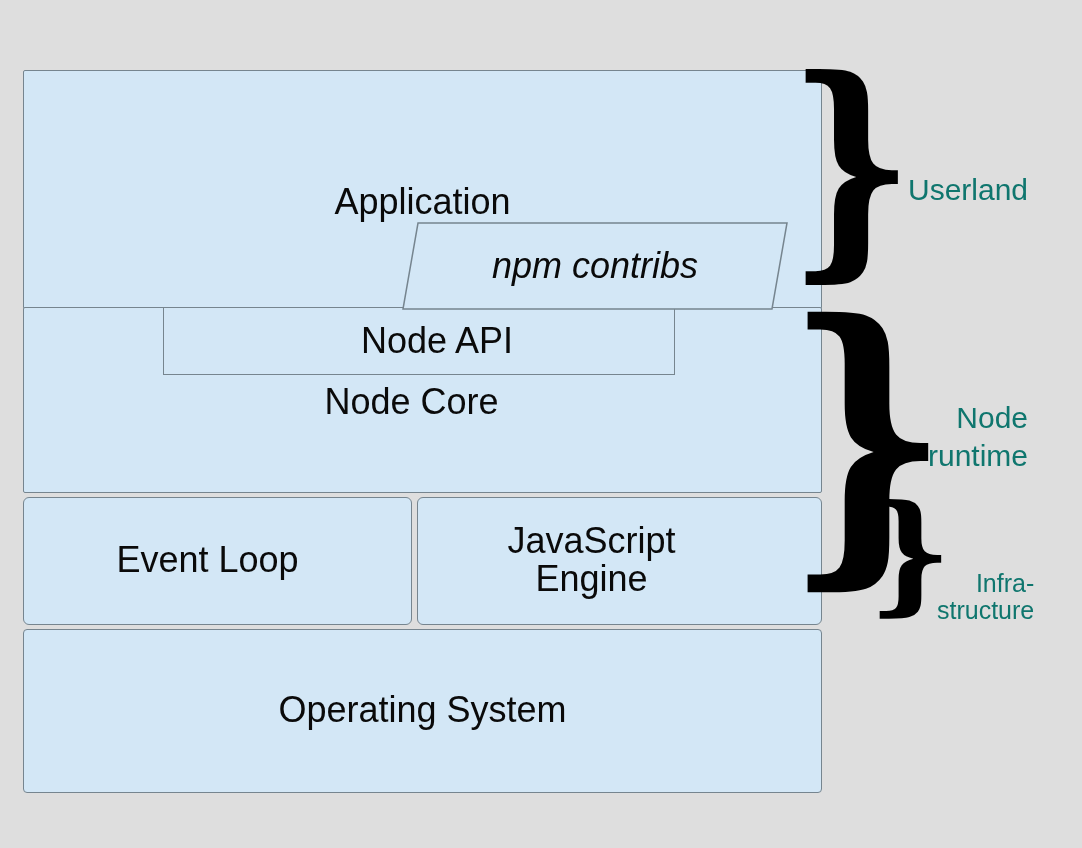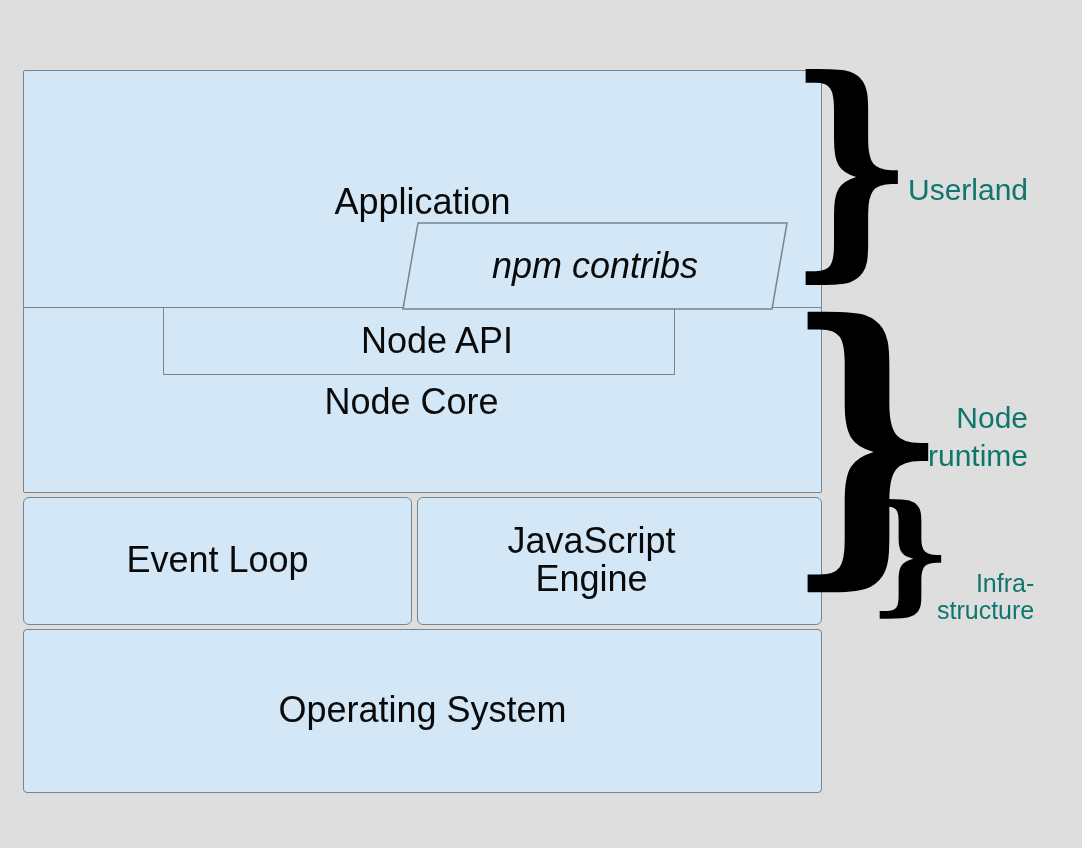--- a/index.html
+++ b/index.html
@@ -36,21 +36,21 @@
   #node-core-box  { left: 23px;  top: 307px; width: 799px; height: 186px; border-radius: 2px; }
   #node-api-box   { left: 163px; top: 307px; width: 512px; height: 68px; }
   #event-loop-box { left: 23px;  top: 497px; width: 389px; height: 128px; border-radius: 6px; }
   #js-engine-box  { left: 417px; top: 497px; width: 405px; height: 128px; border-radius: 6px; }
   #os-box         { left: 23px;  top: 629px; width: 799px; height: 164px; border-radius: 4px; }
 
   
   #application-label { left: 23px;  top: 172px; width: 799px; margin-top: 12px; }
   #node-api-label    { left: 163px; top: 323px; width: 548px; }
   #node-core-label   { left: 23px;  top: 384px; width: 777px; }
-  #event-loop-label  { left: 23px;  top: 542px; width: 389px; }
+  #event-loop-label  { left: 13px;  top: 542px; width: 389px; }
   #js-engine-label   { left: 417px; top: 522px; width: 349px; line-height: 38px; }
   #os-label          { left: 23px;  top: 692px; width: 799px; }
 
   
   #npm-svg { position: absolute; left: 400px; top: 220px; width: 392px; height: 92px; }
   #npm-label {
     left: 420px; top: 248px; width: 350px;
     font-style: italic;
   }
 

